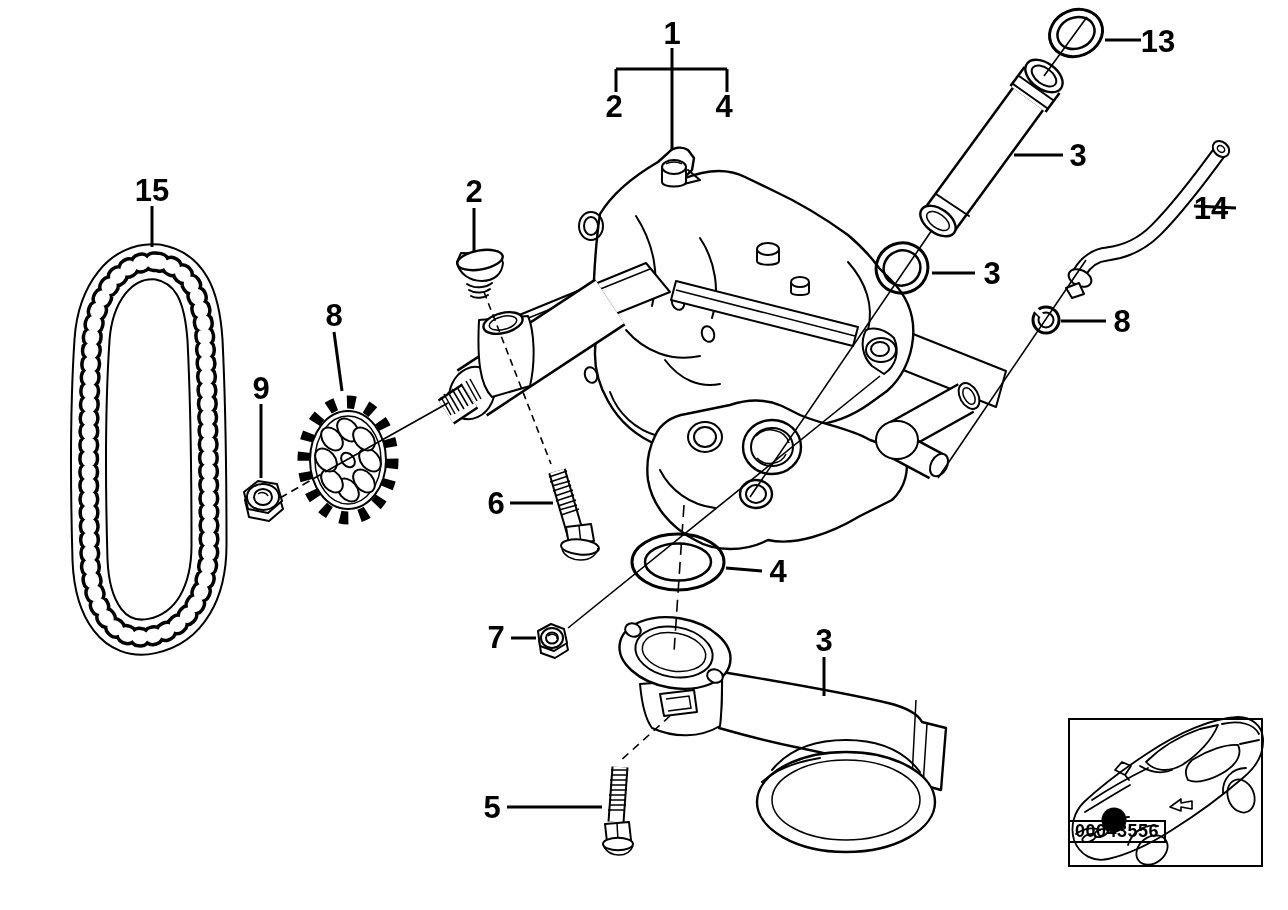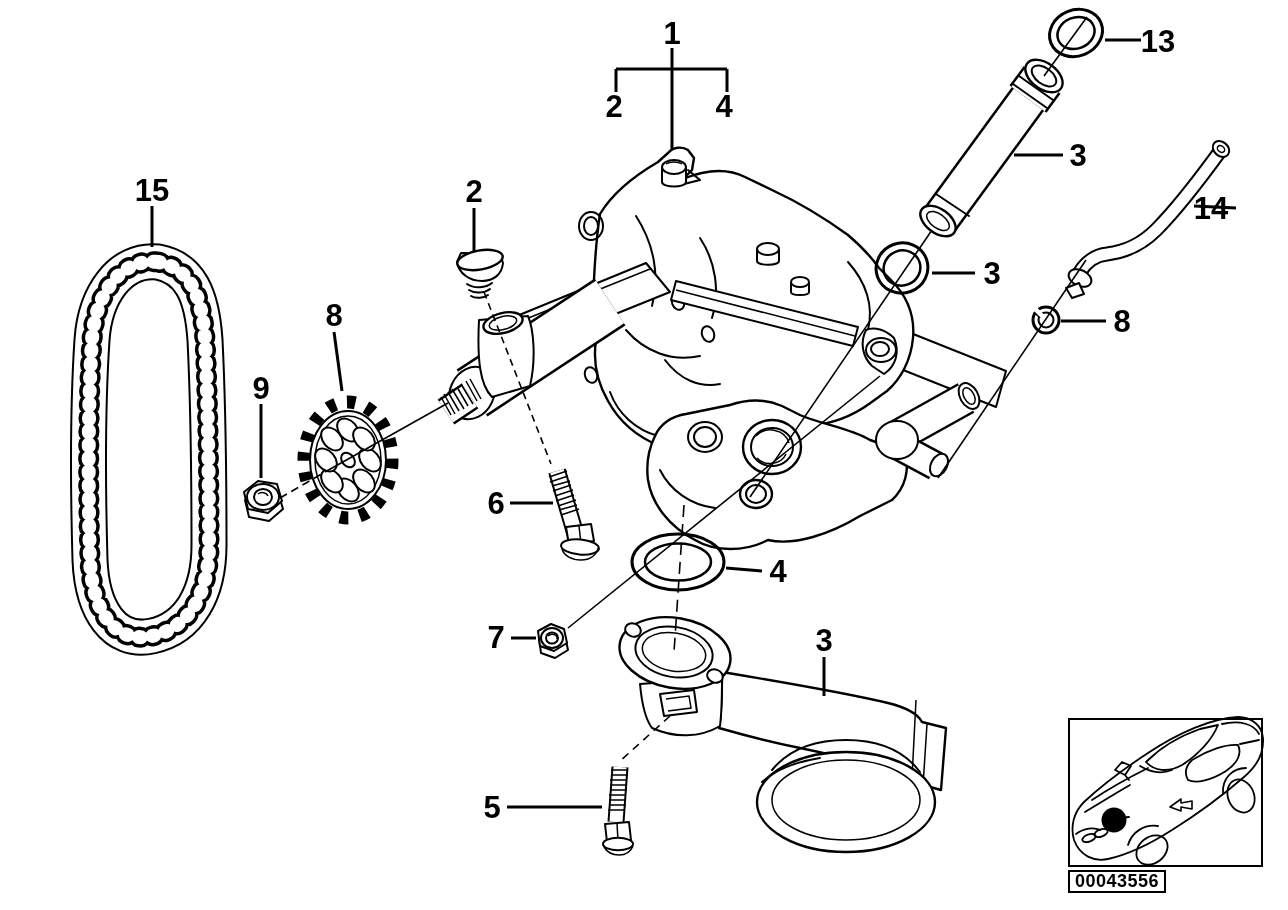--- a/index.html
+++ b/index.html
@@ -1,21 +1,21 @@
 <!DOCTYPE html>
 <html><head>
 <meta charset="utf-8">
 <style>
   html,body{margin:0;padding:0;background:#fff;}
   .stage{position:relative;width:1288px;height:910px;background:#fff;overflow:hidden;
          font-family:"Liberation Sans","DejaVu Sans",sans-serif;}
   .stage svg{position:absolute;left:0;top:0;}
   .plabel{position:absolute;transform:translate(-50%,-50%);font-weight:bold;font-size:31px;
           color:#000;line-height:1;white-space:nowrap;user-select:none;}
-  .code-box{position:absolute;left:1068px;top:870px;width:98px;height:23px;border:2px solid #000;
+  .code-box{position:absolute;left:1068px;top:820px;width:98px;height:23px;border:2px solid #000;
             display:flex;align-items:center;box-sizing:border-box;padding-left:5px;}
   .code-box span{font-weight:bold;font-size:18px;letter-spacing:0.5px;color:#000;}
   .car-box{position:absolute;left:1068px;top:718px;width:195px;height:149px;border:2px solid #000;
            box-sizing:border-box;}
   
   .o{fill:#fff;stroke:#000;stroke-width:2.4;stroke-linejoin:round;}
   .o2{fill:#fff;stroke:#000;stroke-width:2;stroke-linejoin:round;}
   .s{fill:none;stroke:#000;stroke-width:2;stroke-linejoin:round;stroke-linecap:round;}
   .t{fill:none;stroke:#000;stroke-width:1.5;}
   .ld{fill:none;stroke:#000;stroke-width:3;stroke-linecap:butt;}

